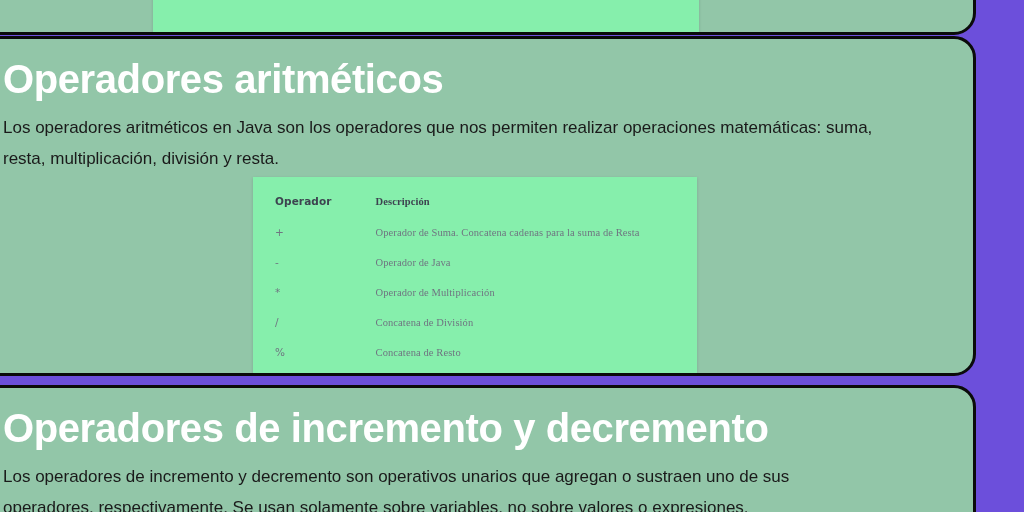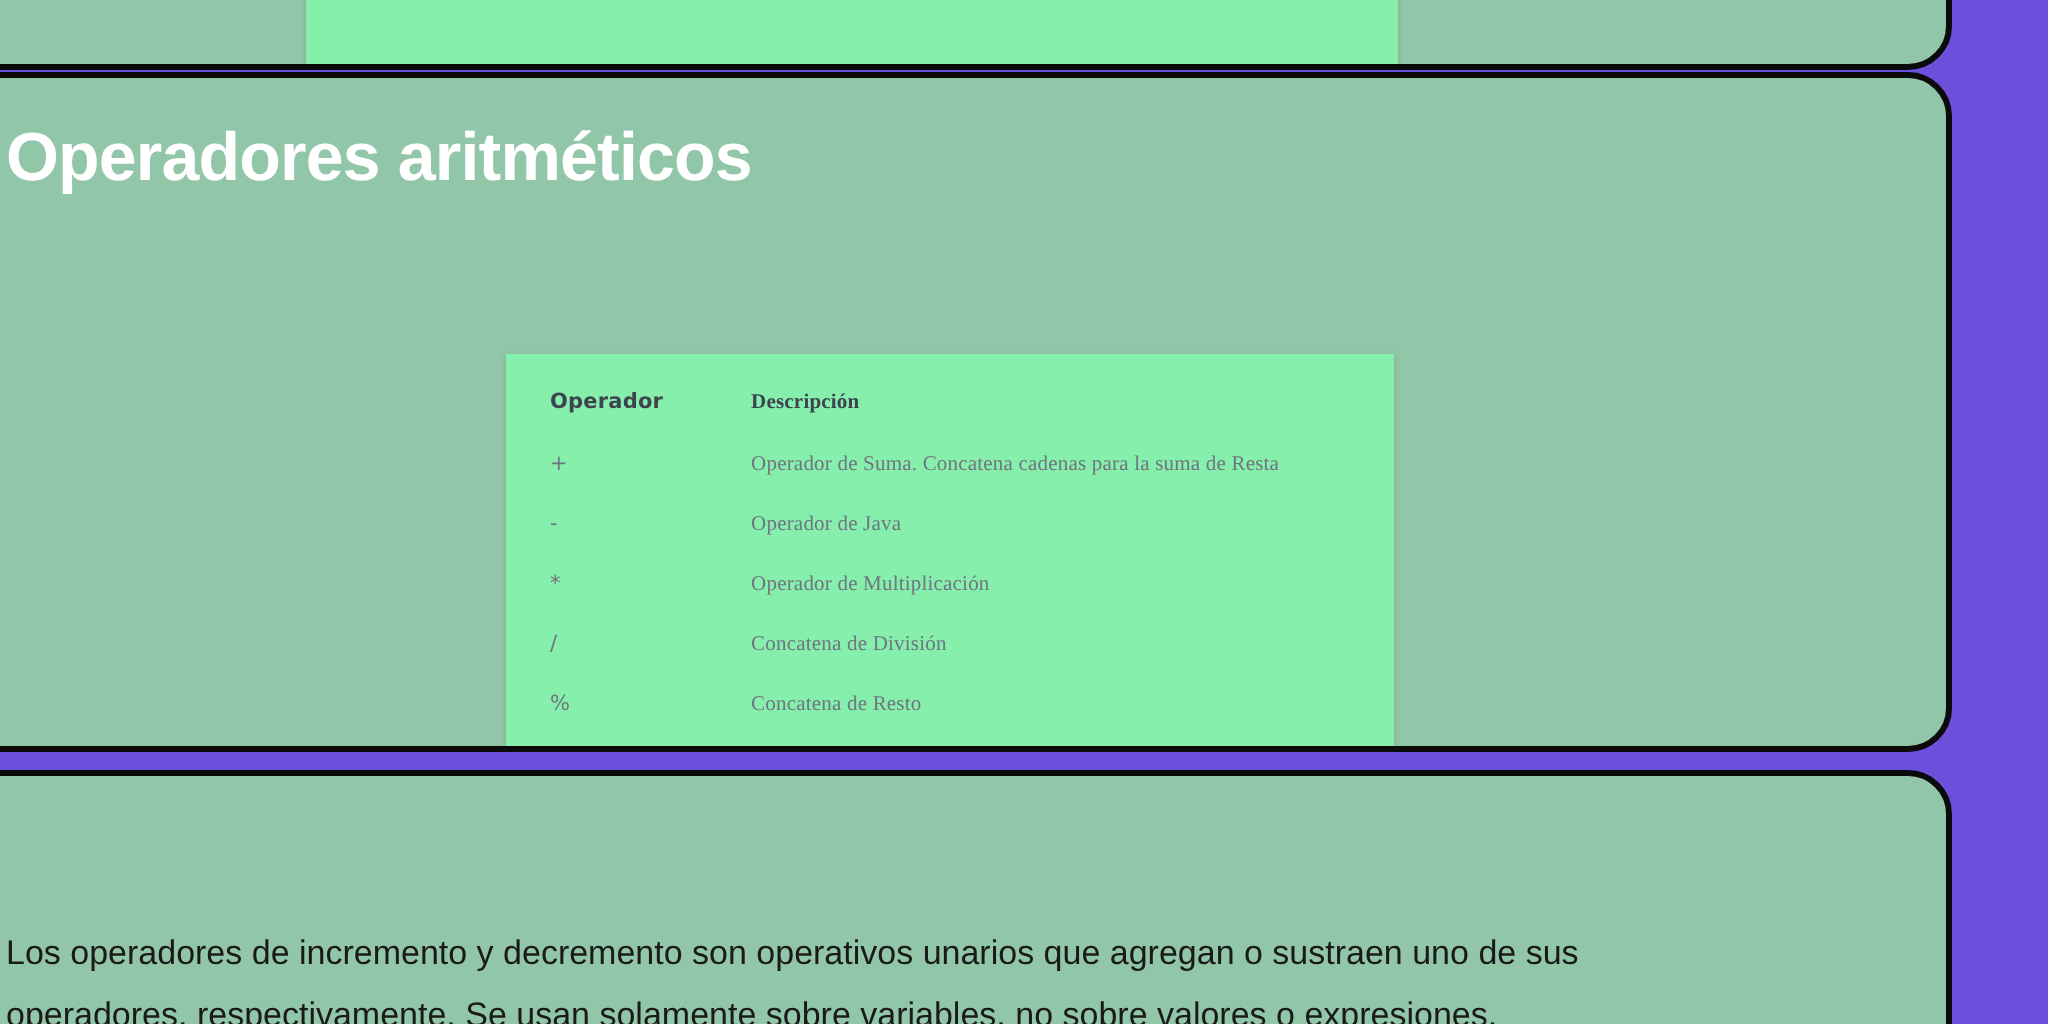--- a/index.html
+++ b/index.html
@@ -49,21 +49,21 @@
     height: 180px;
   }
 
   
   .card-title {
     position: absolute;
     left: 60px;
     margin: 0;
     color: #ffffff;
     font-weight: bold;
-    font-size: 34px;
+    font-size: 40px;
     line-height: 44px;
     letter-spacing: -0.4px;
     white-space: nowrap;
   }
 
   
   .card-body {
     position: absolute;
     left: 60px;
     margin: 0;
@@ -132,20 +132,21 @@
 <div id="page">
 
   <section class="card" id="card-top">
     <div class="table-panel" id="panel-top"></div>
   </section>
 
   <section class="card" id="card-arith">
 
     <h2 class="card-title" style="top: 18px;">Operadores aritméticos</h2>
 
+    <p class="card-body" style="top: 73px;">Los operadores aritméticos en Java son los operadores que nos permiten realizar operaciones matemáticas: suma, resta, multiplicación, división y resta.</p>
 
     <div class="table-panel" id="panel-arith">
       <table class="op-table">
         <thead>
           <tr>
             <th class="col-op">Operador</th>
             <th class="col-desc">Descripción</th>
           </tr>
         </thead>
         <tbody>
@@ -170,18 +171,19 @@
             <td class="col-desc">Concatena de Resto</td>
           </tr>
         </tbody>
       </table>
     </div>
 
   </section>
 
   <section class="card" id="card-incdec">
 
+    <h2 class="card-title" style="top: 18px;">Operadores de incremento y decremento</h2>
 
     <p class="card-body" style="top: 73px;">Los operadores de incremento y decremento son operativos unarios que agregan o sustraen uno de sus operadores, respectivamente. Se usan solamente sobre variables, no sobre valores o expresiones.</p>
 
   </section>
 
 </div>
 
 </body></html>

